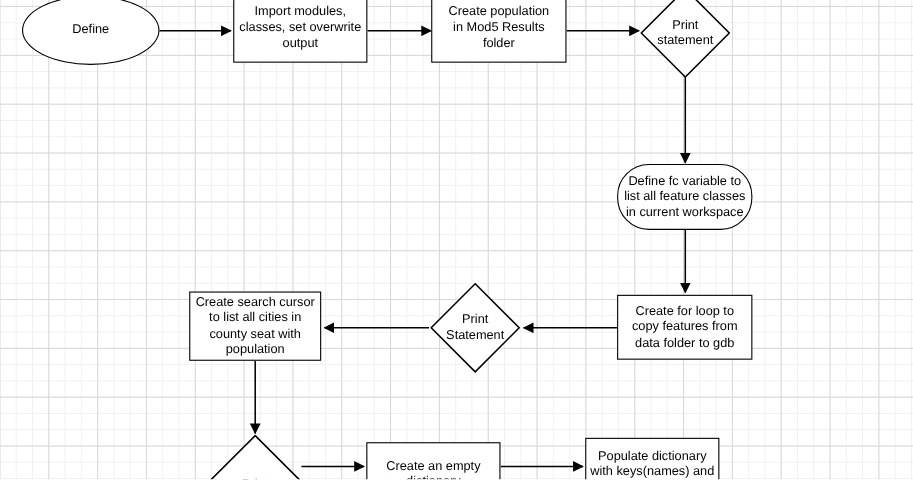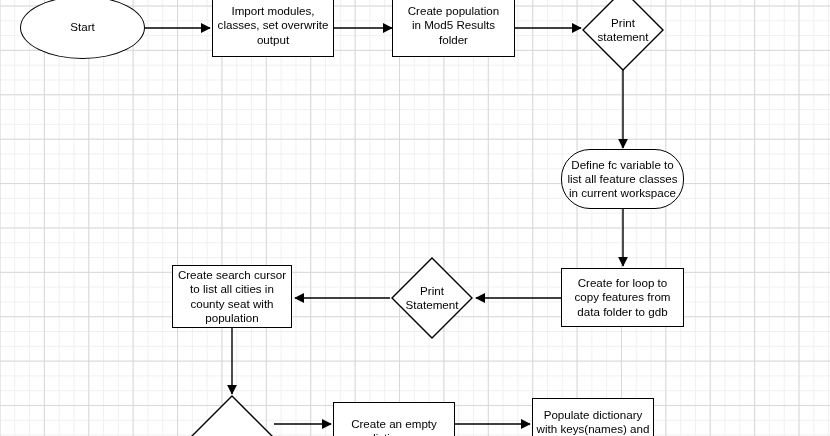--- a/index.html
+++ b/index.html
@@ -101,21 +101,21 @@
       <line x1="623" y1="209" x2="623" y2="266" marker-end="url(#arrow)"></line>
       <line x1="561" y1="298" x2="476" y2="298" marker-end="url(#arrow)"></line>
       <line x1="390" y1="298" x2="295" y2="298" marker-end="url(#arrow)"></line>
       <line x1="232" y1="328" x2="232" y2="394" marker-end="url(#arrow)"></line>
       <line x1="274" y1="424" x2="331" y2="424" marker-end="url(#arrow)"></line>
       <line x1="455" y1="424" x2="530" y2="424" marker-end="url(#arrow)"></line>
     </g>
   </svg>
 
   <div class="node term" style="left:20px; top:-4px; width:125px; height:63px;">
-    <span>Start</span>
+    <span>Define</span>
   </div>
 
   <div class="node proc" style="left:212px; top:-6px; width:122px; height:63px;">
     <span>Import modules,
 classes, set overwrite
 output</span>
   </div>
 
   <div class="node proc" style="left:392px; top:-6px; width:123px; height:63px;">
     <span>Create population

